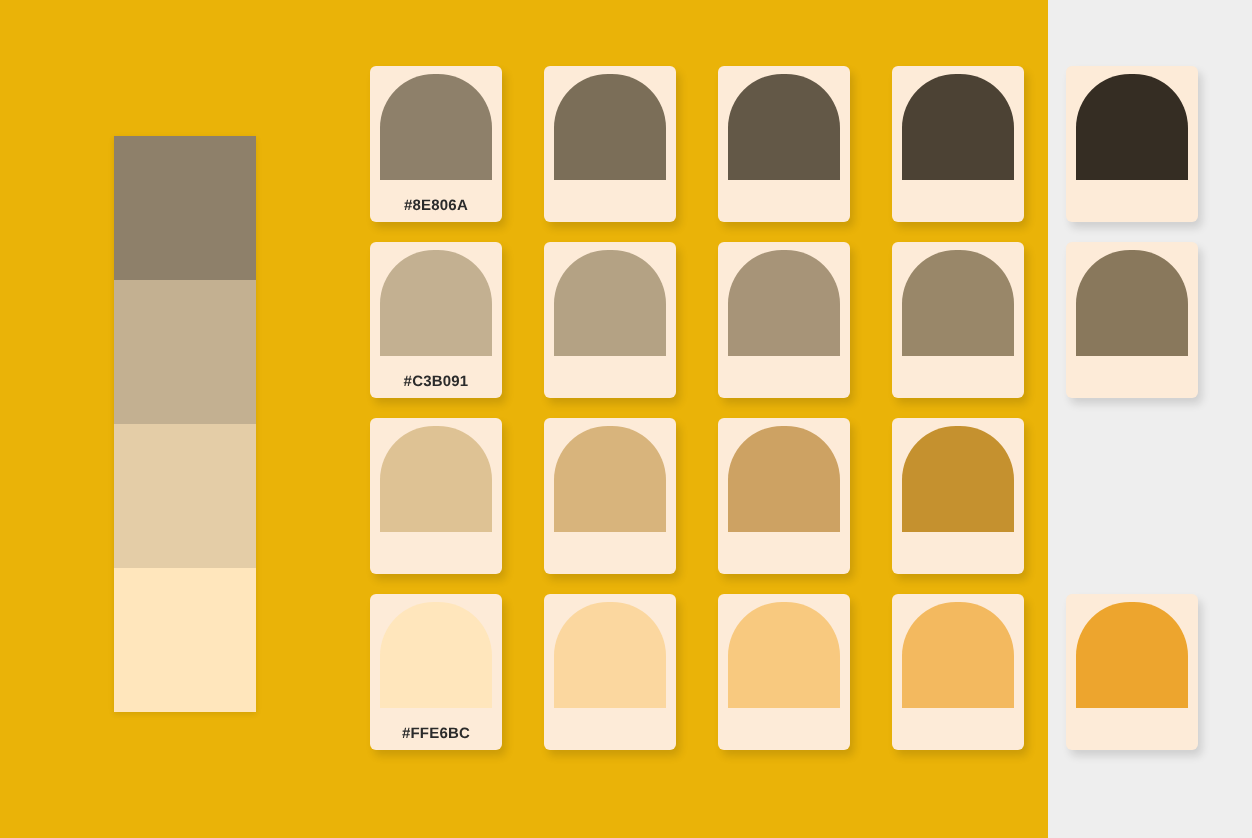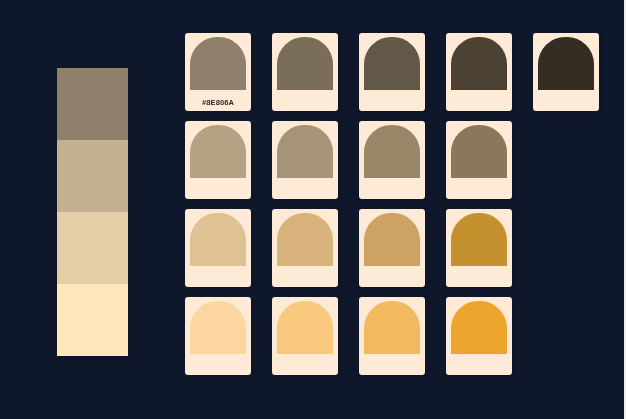--- a/index.html
+++ b/index.html
@@ -11,23 +11,23 @@
     width: 626px;
     height: 419px;
     background: #eeeeee;
     font-family: "Liberation Sans", sans-serif;
     overflow: hidden;
     position: relative;
   }
 
   #palette-root {
     position: relative;
-    width: 624px;
+    width: 524px;
     height: 419px;
-    background: #0f172a;
+    background: #eab308;
   }
 
   
   #gradient-bar {
     position: absolute;
     left: 57px;
     top: 68px;
     width: 71px;
     height: 288px;
     display: flex;
@@ -122,20 +122,24 @@
         </div>
         <div class="swatch-card">
           <div class="swatch-chip" style="background: rgb(76, 66, 52);"></div>
         </div>
         <div class="swatch-card">
           <div class="swatch-chip" style="background: rgb(53, 45, 35);"></div>
         </div>
       </div>
       <div class="swatch-row">
         <div class="swatch-card">
+          <div class="swatch-chip" style="background: rgb(195, 176, 145);"></div>
+          <div class="swatch-label">#C3B091</div>
+        </div>
+        <div class="swatch-card">
           <div class="swatch-chip" style="background: rgb(180, 162, 132);"></div>
         </div>
         <div class="swatch-card">
           <div class="swatch-chip" style="background: rgb(167, 148, 120);"></div>
         </div>
         <div class="swatch-card">
           <div class="swatch-chip" style="background: rgb(153, 135, 105);"></div>
         </div>
         <div class="swatch-card">
           <div class="swatch-chip" style="background: rgb(137, 120, 92);"></div>
@@ -150,20 +154,24 @@
         </div>
         <div class="swatch-card">
           <div class="swatch-chip" style="background: rgb(205, 162, 99);"></div>
         </div>
         <div class="swatch-card">
           <div class="swatch-chip" style="background: rgb(197, 145, 47);"></div>
         </div>
       </div>
       <div class="swatch-row">
         <div class="swatch-card">
+          <div class="swatch-chip" style="background: rgb(255, 230, 188);"></div>
+          <div class="swatch-label">#FFE6BC</div>
+        </div>
+        <div class="swatch-card">
           <div class="swatch-chip" style="background: rgb(251, 215, 159);"></div>
         </div>
         <div class="swatch-card">
           <div class="swatch-chip" style="background: rgb(248, 201, 127);"></div>
         </div>
         <div class="swatch-card">
           <div class="swatch-chip" style="background: rgb(243, 185, 95);"></div>
         </div>
         <div class="swatch-card">
           <div class="swatch-chip" style="background: rgb(237, 165, 46);"></div>

